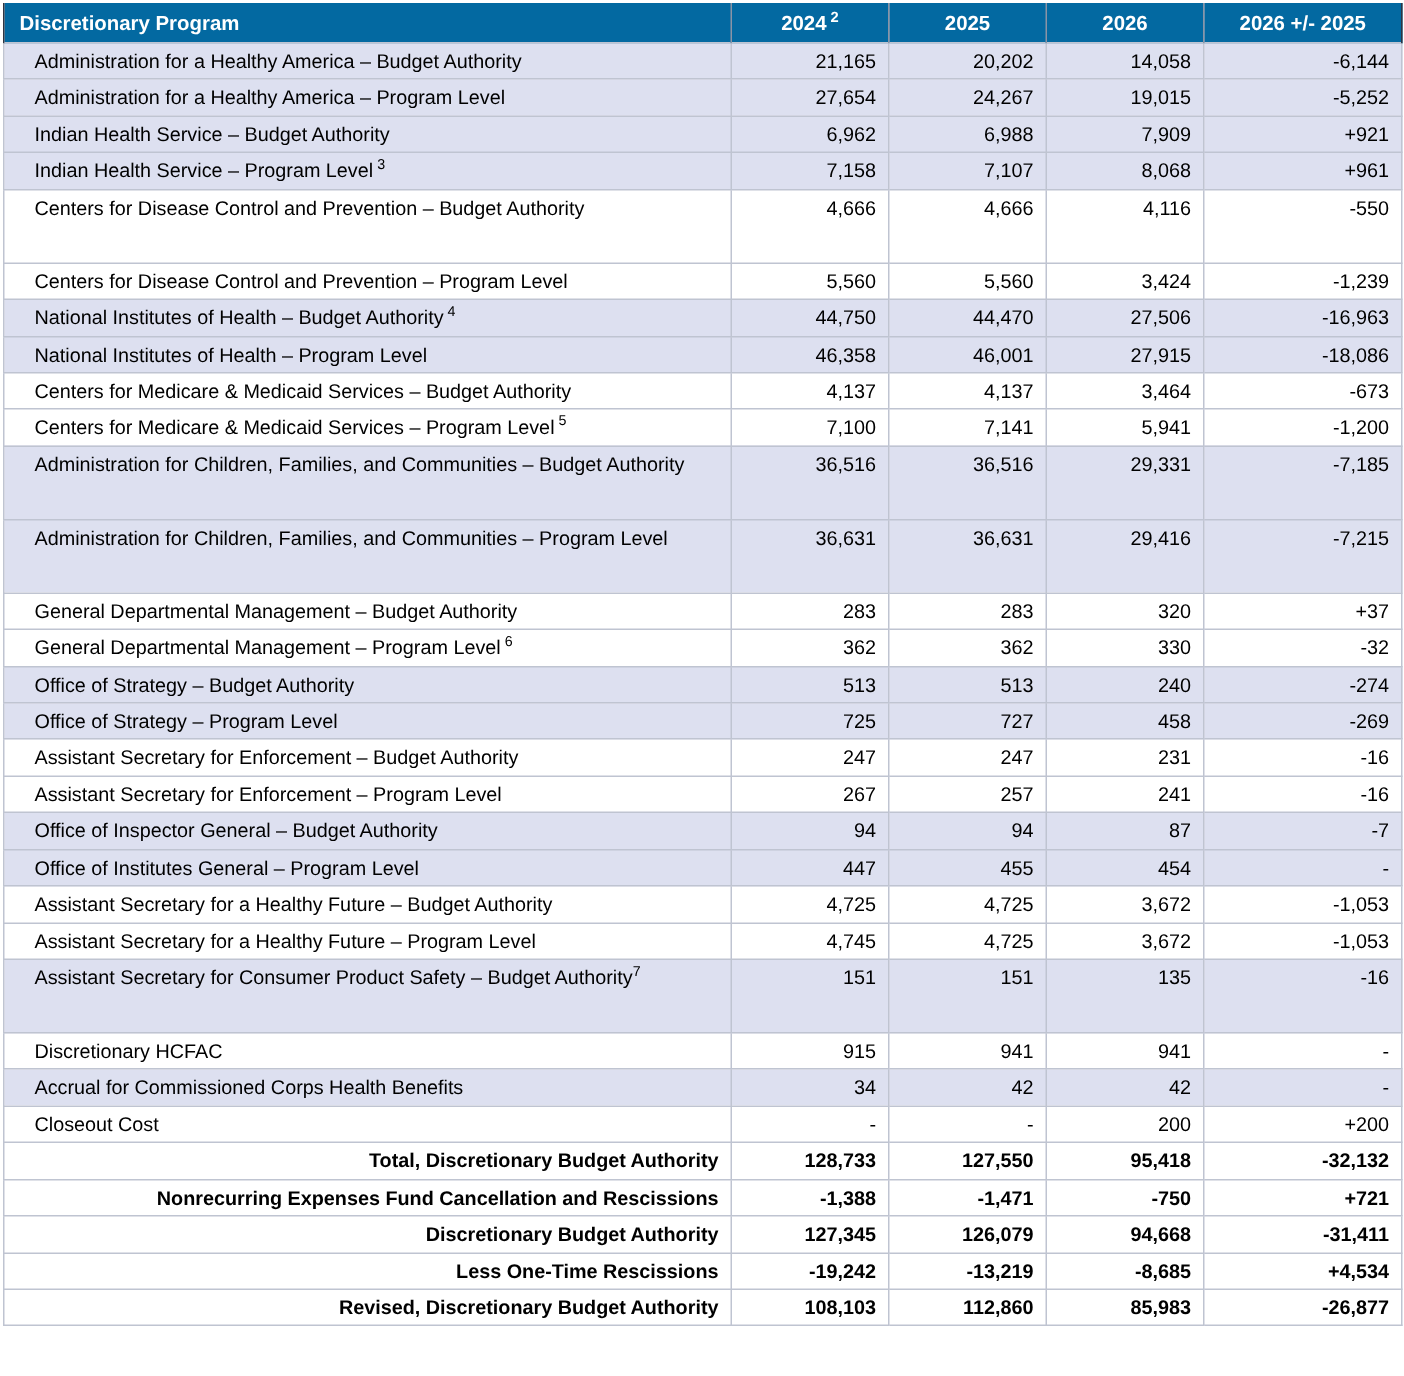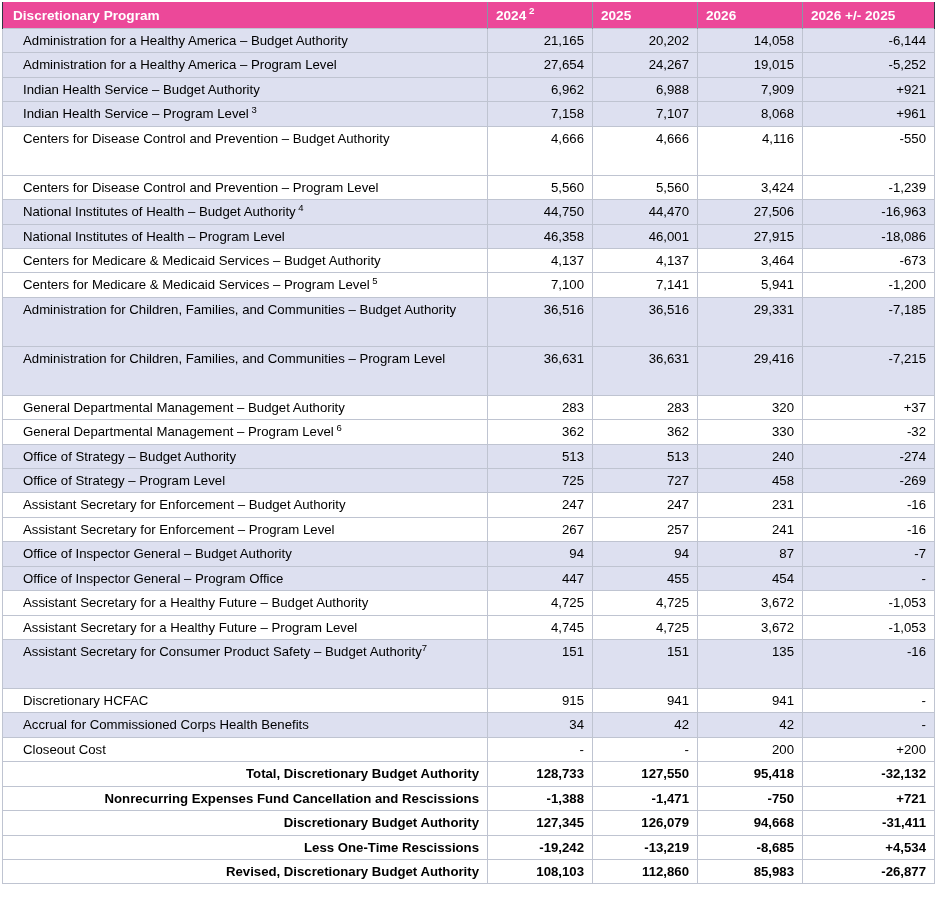--- a/index.html
+++ b/index.html
@@ -23,33 +23,33 @@
     border-collapse: collapse;
     table-layout: fixed;
     font-size: 13.2px;
     color: #000000;
   }
   table.budget-table col.c-prog { width: 485px; }
   table.budget-table col.c-num  { width: 105px; }
   table.budget-table col.c-diff { width: 132px; }
 
   thead th {
-    background: #ec4899;
+    background: #0369a1;
     color: #ffffff;
     font-weight: bold;
     font-size: 13.6px;
     height: 26px;
     padding: 0 8px;
     border-right: 1px solid #8a94a6;
     border-left: 1px solid #2f3542;
     vertical-align: middle;
     white-space: nowrap;
   }
   thead th.h-prog { text-align: left; padding-left: 10px; }
-  thead th.h-num  { text-align: left; }
+  thead th.h-num  { text-align: center; }
   thead th:last-child { border-right: 1px solid #2f3542; }
 
   tbody td {
     border: 1px solid #bfc4d1;
     padding: 3px 8px 3px 8px;
     vertical-align: top;
     line-height: 1.32;
   }
   tbody td.c-label {
     text-align: left;
@@ -218,21 +218,21 @@
           <td class="c-val">-16</td>
         </tr>
         <tr class="shaded">
           <td class="c-label"><span>Office of Inspector General – Budget Authority</span></td>
           <td class="c-val">94</td>
           <td class="c-val">94</td>
           <td class="c-val">87</td>
           <td class="c-val">-7</td>
         </tr>
         <tr class="shaded">
-          <td class="c-label"><span>Office of Inspector General – Program Office</span></td>
+          <td class="c-label"><span>Office of Institutes General – Program Level</span></td>
           <td class="c-val">447</td>
           <td class="c-val">455</td>
           <td class="c-val">454</td>
           <td class="c-val">-</td>
         </tr>
         <tr class="plain">
           <td class="c-label"><span>Assistant Secretary for a Healthy Future – Budget Authority</span></td>
           <td class="c-val">4,725</td>
           <td class="c-val">4,725</td>
           <td class="c-val">3,672</td>

